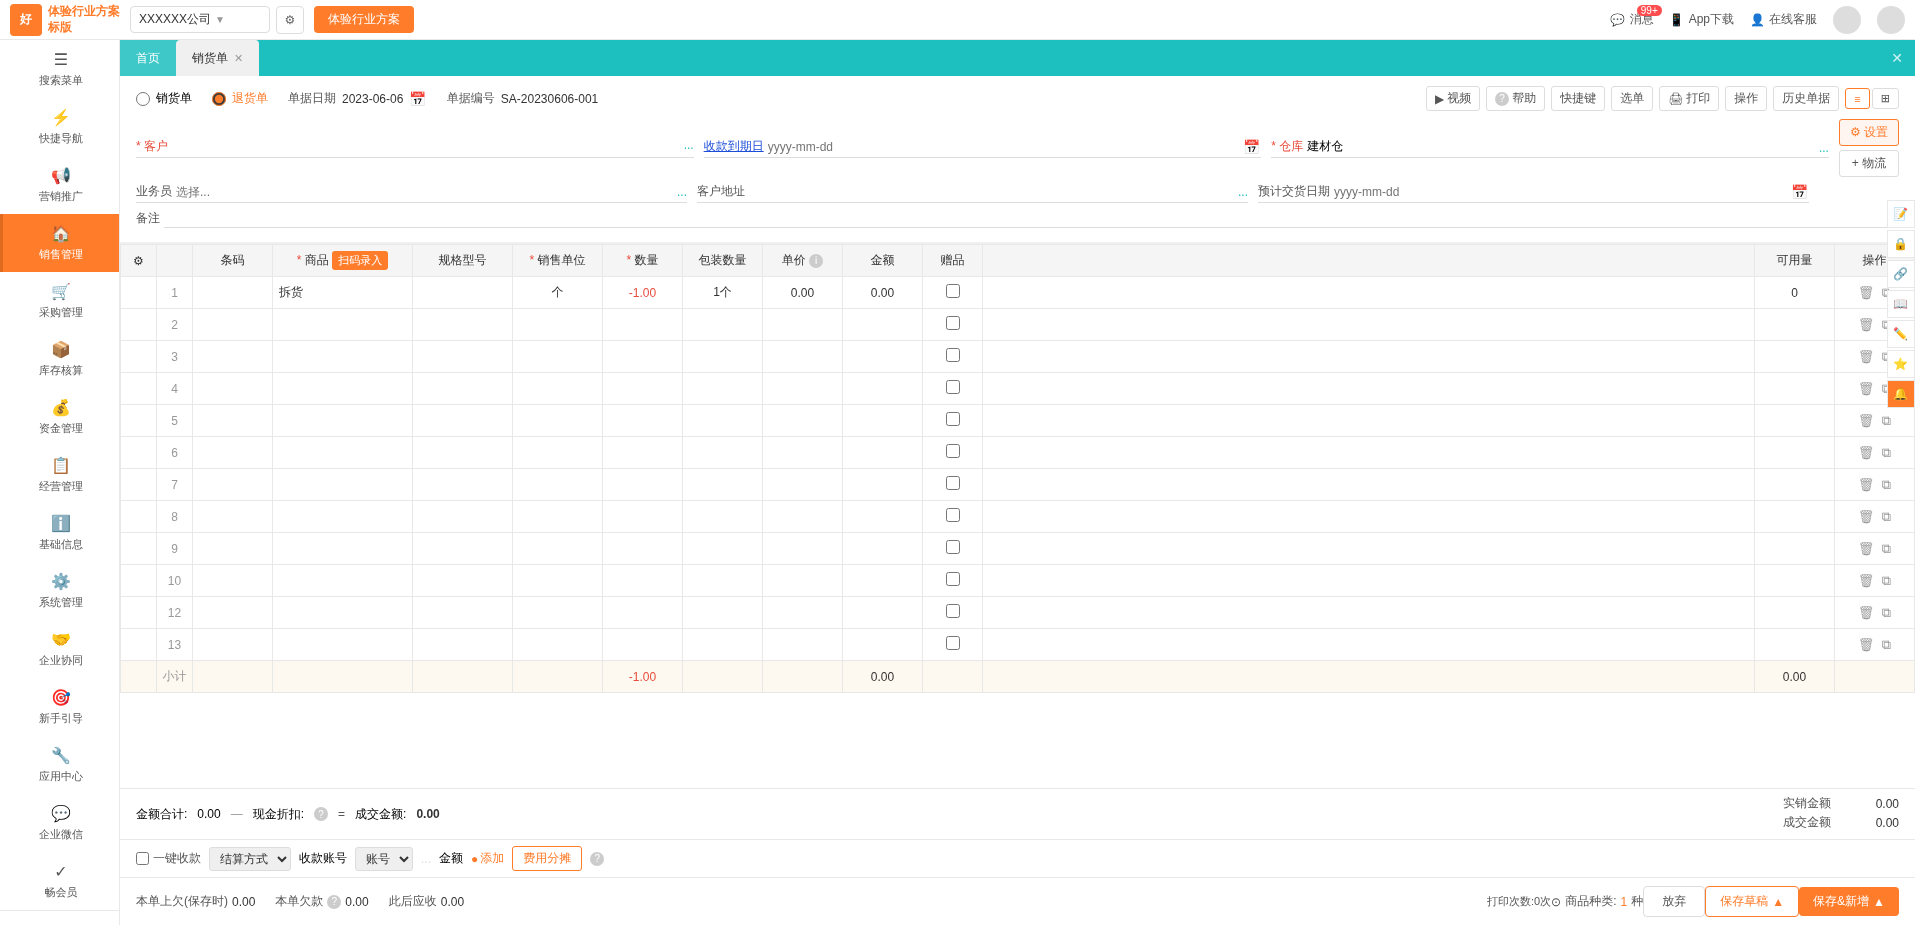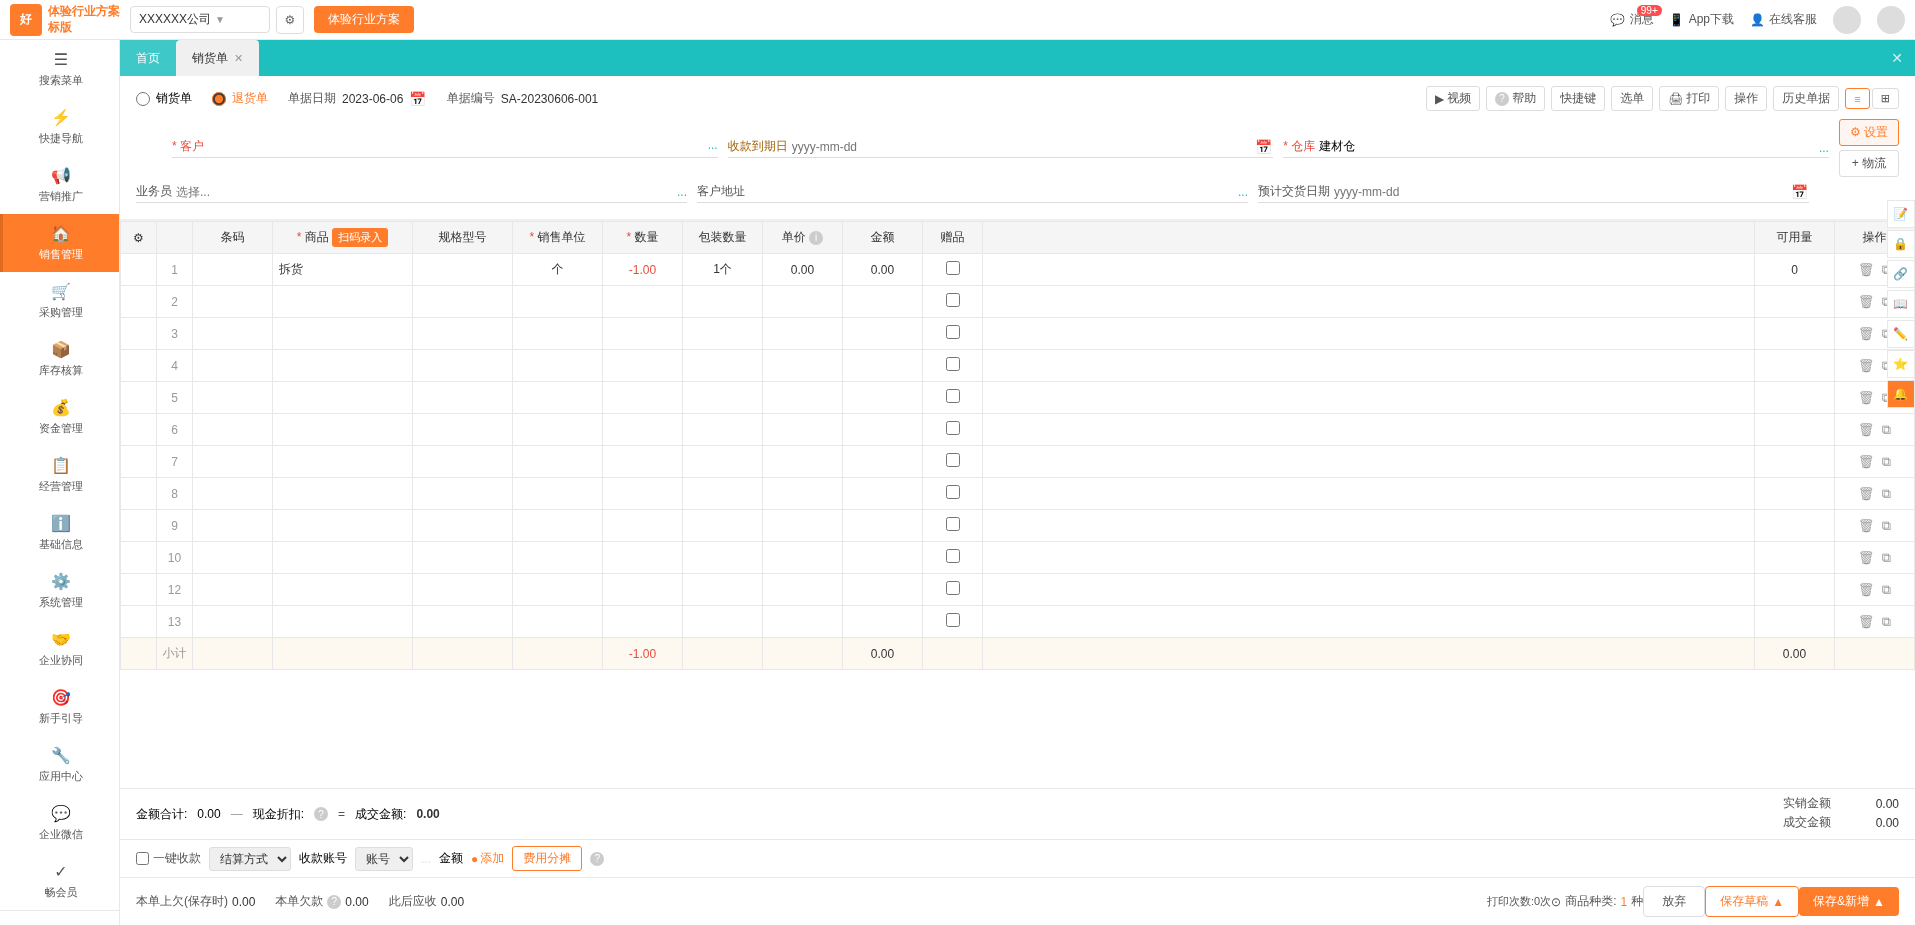--- a/index.html
+++ b/index.html
@@ -287,28 +287,28 @@
           </div>
           <div style="display:flex;gap:2px;">
             <div class="toolbar-btn" style="border-color:#ff7c2a;color:#ff7c2a;">≡</div>
             <div class="toolbar-btn">⊞</div>
           </div>
         </div>
       </div>
 
       <div style="display:flex;align-items:center;gap:10px;margin-bottom:6px;">
 
-        <div style="display:flex;align-items:flex-start;gap:4px;flex:1;border-bottom:1px solid #ddd;padding-bottom:2px;margin-left:36px;">
+        <div style="display:flex;align-items:flex-start;gap:4px;flex:1;border-bottom:1px solid #ddd;padding-bottom:2px;">
           <span style="color:#e74c3c;">* 客户</span>
           <input type="text" style="flex: 1 1 0%; border: none; outline: none; font-size: 12px;">
           <span class="field-dots">...</span>
         </div>
 
         <div style="display:flex;align-items:center;gap:4px;flex:1;border-bottom:1px solid #ddd;padding-bottom:2px;">
-          <span style="color:#a16207;">收款到期日</span>
+          <span style="color:#1d4ed8;text-decoration:underline;">收款到期日</span>
           <input type="text" style="flex: 1 1 0%; border: none; outline: none; font-size: 12px; color: rgb(153, 153, 153);" placeholder="yyyy-mm-dd">
           <span class="cal-icon">📅</span>
         </div>
 
         <div style="display:flex;align-items:flex-end;gap:4px;flex:1;border-bottom:1px solid #ddd;padding-bottom:2px;">
           <span style="color:#e74c3c;">* 仓库</span>
           <span style="flex:1;">建材仓</span>
           <span class="field-dots">...</span>
         </div>
 
@@ -333,20 +333,24 @@
         </div>
 
         <div style="display:flex;align-items:center;gap:4px;flex:1;border-bottom:1px solid #ddd;padding-bottom:2px;">
           <span style="color:#555;">预计交货日期</span>
           <input type="text" style="flex: 1 1 0%; border: none; outline: none; font-size: 12px; color: rgb(153, 153, 153);" placeholder="yyyy-mm-dd">
           <span class="cal-icon">📅</span>
         </div>
         <div style="width:80px;"></div>
       </div>
 
+      <div style="display:flex;align-items:center;gap:4px;margin-bottom:4px;">
+        <span style="color:#555;">备注</span>
+        <input type="text" style="flex: 1 1 0%; border-top: none; border-right: none; border-left: none; border-image: initial; border-bottom: 1px solid rgb(221, 221, 221); outline: none; font-size: 12px; padding: 2px 4px;">
+      </div>
     </div>
 
     <div class="table-area">
       <table>
         <thead>
           <tr>
             <th class="col-setting">⚙</th>
             <th class="col-num"></th>
             <th class="col-barcode">条码</th>
             <th class="col-product">

